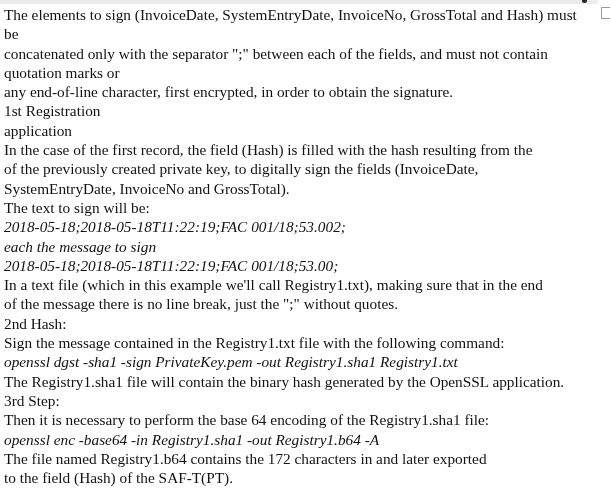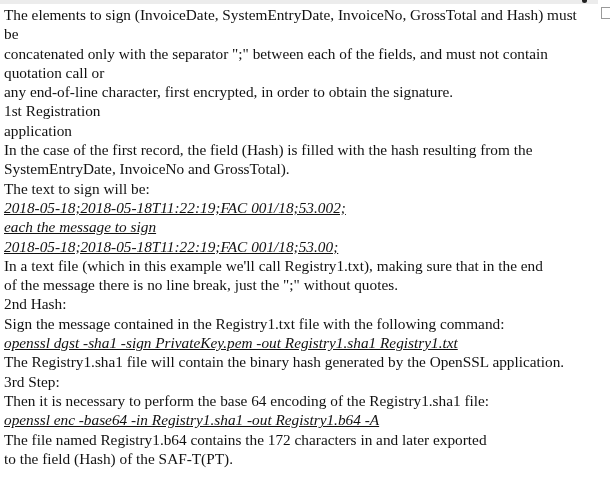--- a/index.html
+++ b/index.html
@@ -50,39 +50,39 @@
       font-size: 15.3px;
       line-height: 19.3px;
       color: #111;
     }
     .line {
       white-space: nowrap;
       display: block;
     }
     .it {
       font-style: italic;
-      text-decoration: underline;
     }
   </style>
 </head>
 <body>
 
 <div class="top-strip"></div>
 <div class="top-strip-dot"></div>
 <div class="corner-box"></div>
 
 <div class="doc">
   <span class="line">The elements to sign (InvoiceDate, SystemEntryDate, InvoiceNo, GrossTotal and Hash) must</span>
   <span class="line">be</span>
   <span class="line">concatenated only with the separator ";" between each of the fields, and must not contain</span>
-  <span class="line">quotation call or</span>
+  <span class="line">quotation marks or</span>
   <span class="line">any end-of-line character, first encrypted, in order to obtain the signature.</span>
   <span class="line">1st Registration</span>
   <span class="line">application</span>
   <span class="line">In the case of the first record, the field (Hash) is filled with the hash resulting from the</span>
+  <span class="line">of the previously created private key, to digitally sign the fields (InvoiceDate,</span>
   <span class="line">SystemEntryDate, InvoiceNo and GrossTotal).</span>
   <span class="line">The text to sign will be:</span>
   <span class="line it">2018-05-18;2018-05-18T11:22:19;FAC 001/18;53.002;</span>
   <span class="line it">each the message to sign</span>
   <span class="line it">2018-05-18;2018-05-18T11:22:19;FAC 001/18;53.00;</span>
   <span class="line">In a text file (which in this example we'll call Registry1.txt), making sure that in the end</span>
   <span class="line">of the message there is no line break, just the ";" without quotes.</span>
   <span class="line">2nd Hash:</span>
   <span class="line">Sign the message contained in the Registry1.txt file with the following command:</span>
   <span class="line it">openssl dgst -sha1 -sign PrivateKey.pem -out Registry1.sha1 Registry1.txt</span>

